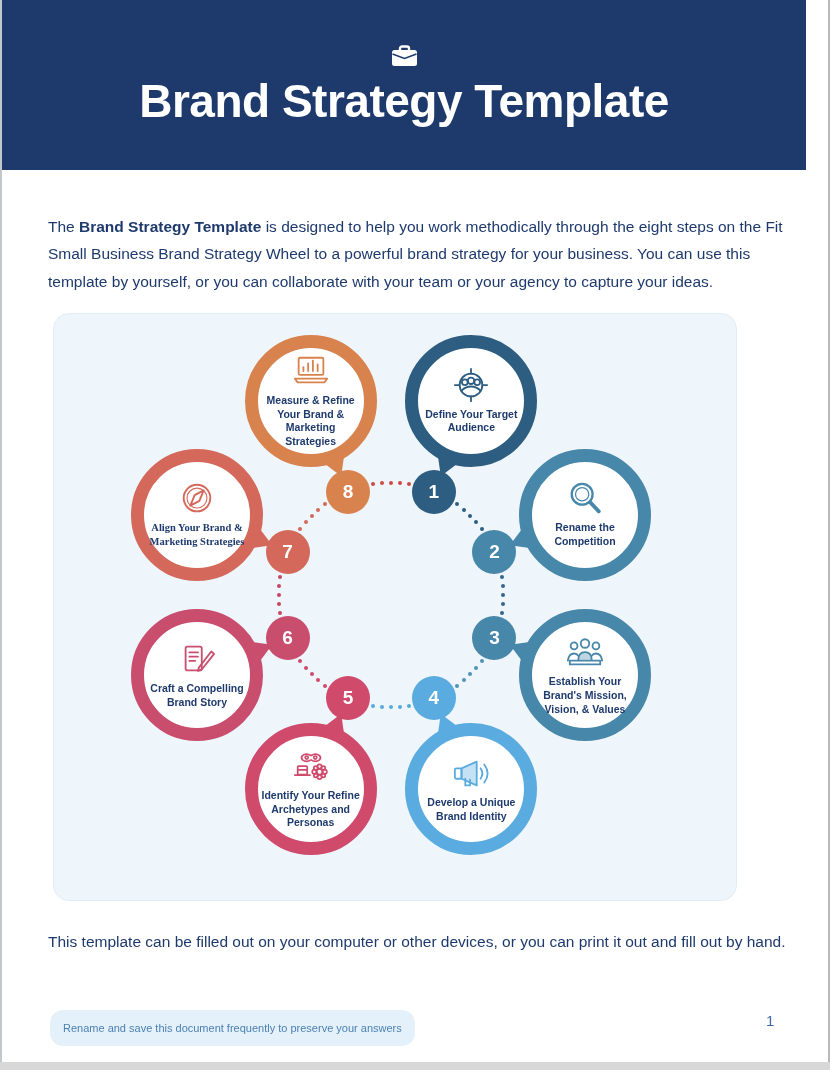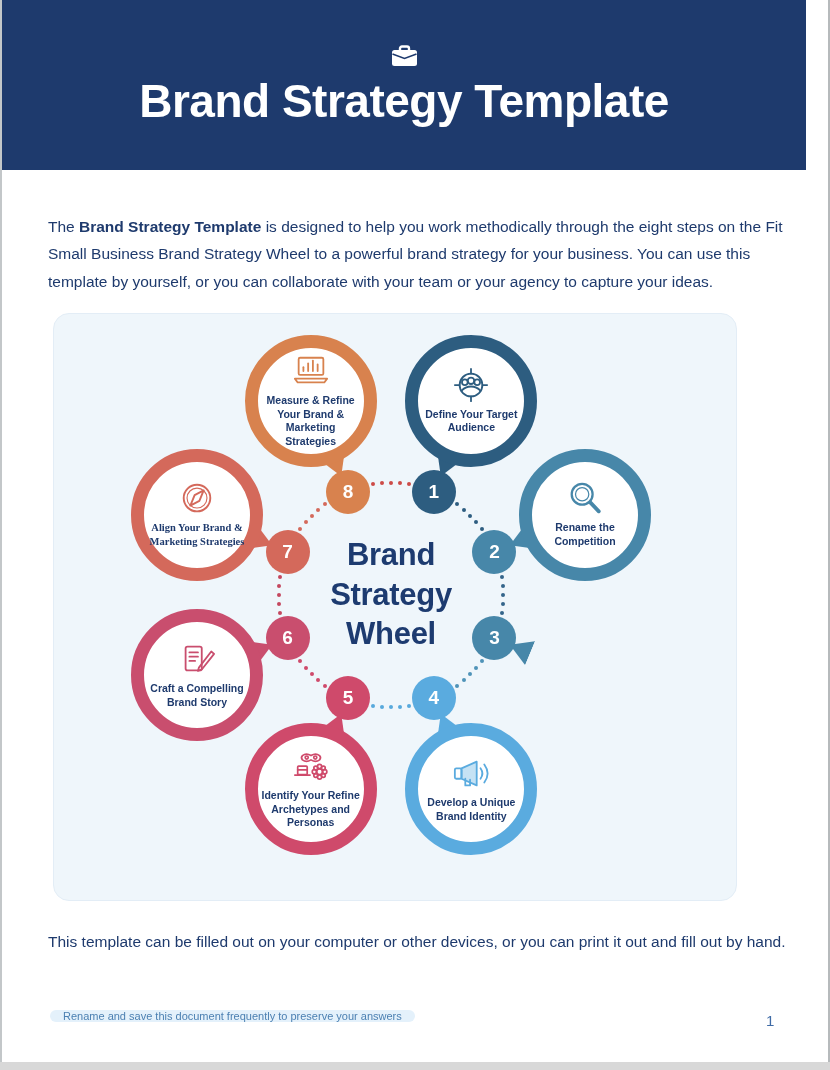--- a/index.html
+++ b/index.html
@@ -52,21 +52,21 @@
     color:#fff;font-size:19px;font-weight:600;
   }
   .dot{position:absolute;width:4px;height:4px;border-radius:50%;z-index:1;}
   .outro{
     position:absolute;left:48px;top:912px;width:760px;
     color:var(--text,#1e3a6d);font-size:15.5px;line-height:1.85;
   }
   .pill{
     position:absolute;left:50px;top:1010px;
     background:var(--pill-bg,#e4f1fb);color:var(--pill-text,#4c80b2);
-    font-size:11px;padding:0 13px;border-radius:13px;text-align:right;
+    font-size:11px;padding:12px 13px;border-radius:13px;text-align:right;
   }
   .page-num{
     position:absolute;left:766px;top:1012px;
     color:var(--pagenum,#3f6ba6);font-size:15px;
   }
 </style>
 </head>
 <body>
 
 <div class="page" style="--header-bg: #1e3a6d; --text: #1e3a6d; --panel-bg: #eff6fb; --panel-border: #e3edf6; --center-title: #1d3b70; --pill-bg: #e4f1fb; --pill-text: #4c80b2; --pagenum: #3f6ba6; --strip: #d8d8d8;">
@@ -154,20 +154,34 @@
           <svg width="42" height="38" viewBox="0 0 44 40" fill="none" stroke="#4787a9" stroke-width="2.4" stroke-linecap="round">
    <circle cx="19" cy="15" r="11"></circle>
             <circle cx="19" cy="15" r="7" stroke-width="1.3"></circle>
    <line x1="27.5" y1="23.5" x2="36.5" y2="33" stroke-width="4"></line>
           </svg>
         </span>
         <div class="label">Rename the Competition</div>
       </div>
       <div class="badge" style="background: rgb(71, 135, 169); left: 418.475px; top: 216.139px;">2</div>
       <div class="tail" style="background: rgb(71, 135, 169); left: 453.343px; top: 323.576px; transform: rotate(112.5deg);"></div>
+      <div class="bubble" style="left: 465.015px; top: 295.364px; border: 13px solid rgb(71, 135, 169);">
+        <span style="display: flex;">
+          <svg width="42" height="38" viewBox="0 0 44 40" fill="none" stroke="#4787a9" stroke-width="1.9" stroke-linecap="round" stroke-linejoin="round">
+   <circle cx="22" cy="10" r="4.5"></circle>
+            <circle cx="10.5" cy="12.5" r="3.6"></circle>
+            <circle cx="33.5" cy="12.5" r="3.6"></circle>
+   <path d="M15 27 q0-8 7-8 q7 0 7 8" fill="#4787a9" fill-opacity="0.35"></path>
+   <path d="M4 28 q1-7.5 6.5-7.5 q3 0 4.5 2.5"></path>
+            <path d="M40 28 q-1-7.5 -6.5-7.5 q-3 0 -4.5 2.5"></path>
+   <path d="M6 28 h32 v4 h-32 z"></path>
+          </svg>
+        </span>
+        <div class="label">Establish Your Brand's Mission, Vision, &amp; Values</div>
+      </div>
       <div class="badge" style="background: rgb(71, 135, 169); left: 418.475px; top: 301.861px;">3</div>
       <div class="tail" style="background: rgb(90, 171, 223); left: 377.576px; top: 399.343px; transform: rotate(157.5deg);"></div>
       <div class="bubble" style="left: 351.364px; top: 409.015px; border: 13px solid rgb(90, 171, 223);">
         <span style="display: flex;">
           <svg width="42" height="38" viewBox="0 0 44 40" fill="none" stroke="#5aabdf" stroke-width="1.9" stroke-linecap="round" stroke-linejoin="round">
    <rect x="5" y="14" width="7" height="11" rx="1.5"></rect>
    <path d="M12 14 L28 7 V32 L12 25 Z" fill="#5aabdf" fill-opacity="0.35"></path>
    <path d="M16 25 v7 h5 v-6"></path>
    <path d="M32 14 q4 5.5 0 11"></path>
             <path d="M36 10 q7 9.5 0 19"></path>
@@ -234,25 +248,20 @@
    <line x1="14" y1="19" x2="14" y2="15"></line>
             <line x1="19" y1="19" x2="19" y2="11"></line>
             <line x1="24" y1="19" x2="24" y2="8"></line>
             <line x1="29" y1="19" x2="29" y2="12"></line>
    <path d="M5 27 h34 l-3 4 H8 Z"></path>
           </svg>
         </span>
         <div class="label">Measure &amp; Refine Your Brand &amp; Marketing Strategies</div>
       </div>
       <div class="badge" style="background: rgb(216, 130, 78); left: 272.139px; top: 155.525px;">8</div>
-      <div class="wheel-center" style="left: 337px; top: 281px;">
-        <div>Brand</div>
-        <div>Strategy</div>
-        <div>Wheel</div>
-      </div>
     </div>
 
   <p class="outro" id="outro"><span>This template can be filled out on your computer or other devices, or you can print it out and fill out by hand.</span><br></p>
 
   <div class="pill">Rename and save this document frequently to preserve your answers</div>
   <div class="page-num">1</div>
 
   <div class="bottom-strip"></div>
 </div>
 

